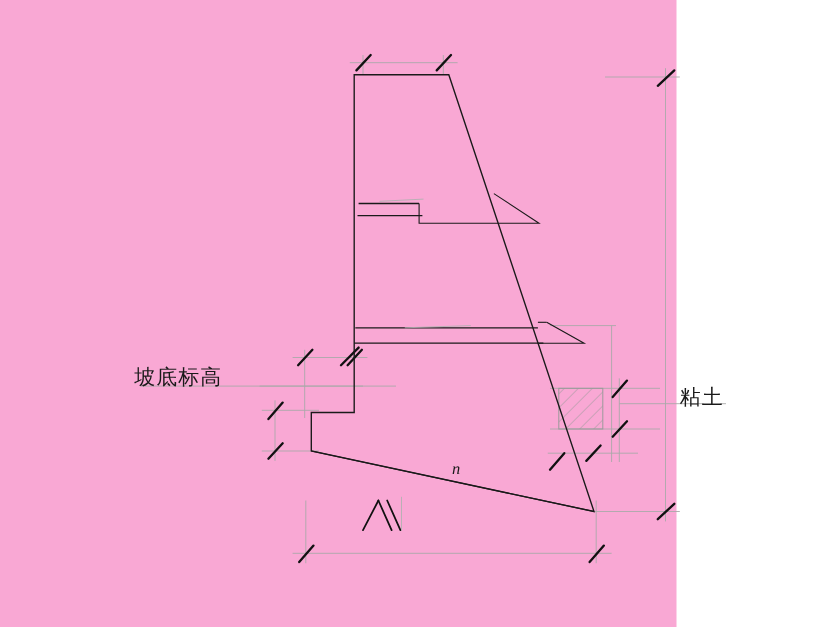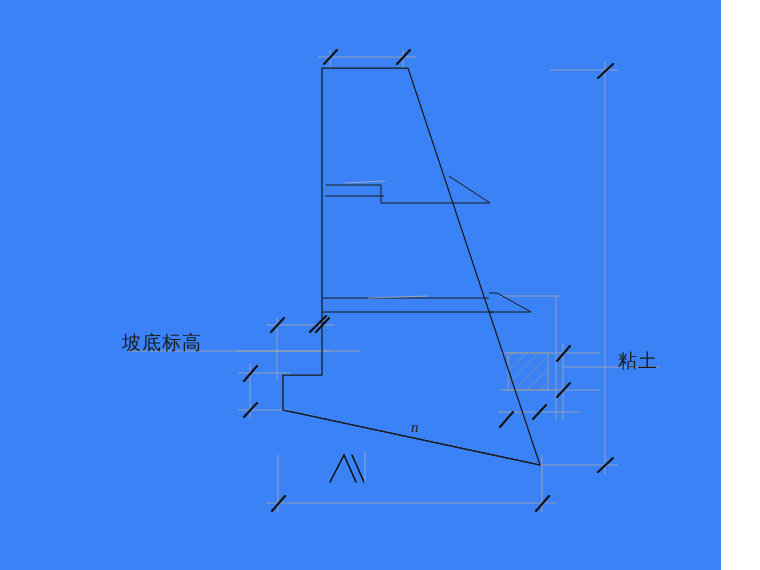--- a/index.html
+++ b/index.html
@@ -1,18 +1,18 @@
 <!DOCTYPE html>
 <html><head>
 <meta charset="utf-8">
 <style>
   html,body{margin:0;padding:0;background:#ffffff;}
   body{width:760px;height:570px;overflow:hidden;
        font-family:"Liberation Serif","DejaVu Serif",serif;}
-  #stage{position:relative;width:721px;height:570px;background:#3b82f6;}
+  #stage{position:relative;width:615px;height:570px;background:#f9a8d4;}
   svg{position:absolute;left:0;top:0;}
   .lbl{position:absolute;white-space:nowrap;color:#1a1a1a;}
   .lbl-cn{font-size:19px;letter-spacing:1px;font-family:"DejaVu Sans","Liberation Sans",sans-serif;}
   .lbl-n{font-size:15px;font-style:italic;font-family:"Liberation Serif","DejaVu Serif",serif;}
 </style>
 </head>
 <body>
 
 <div id="stage">
 

